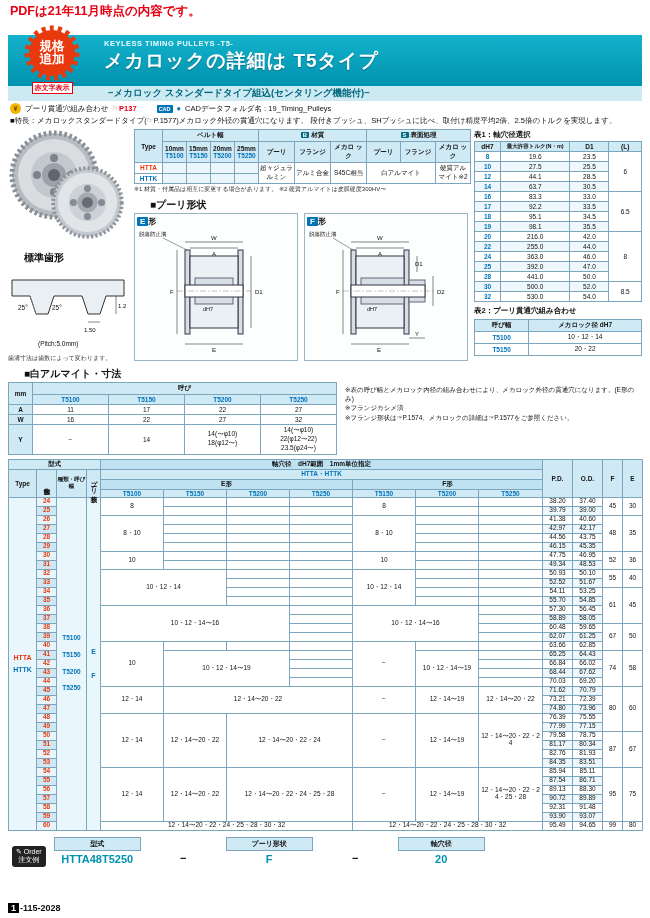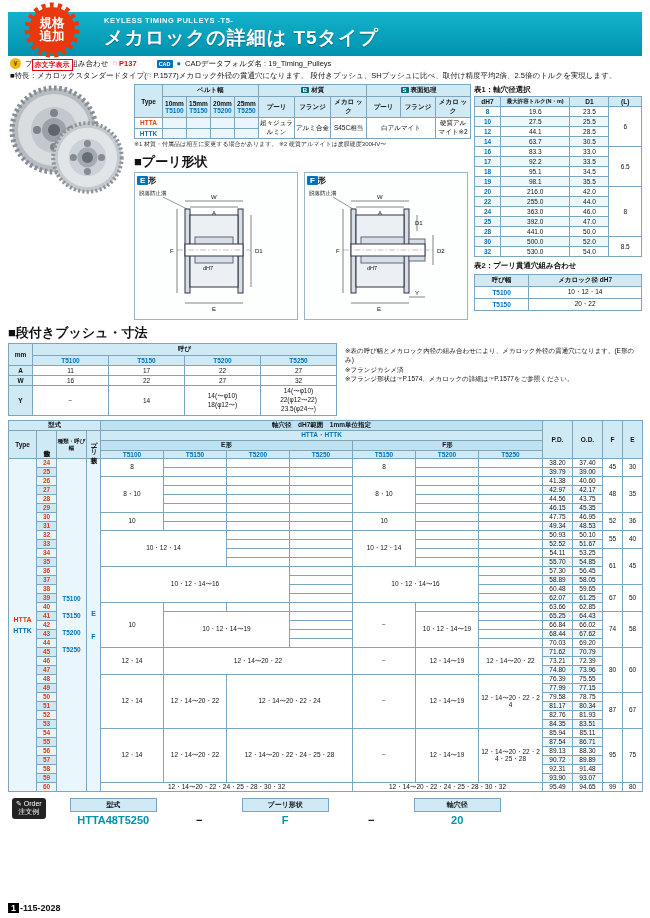--- a/index.html
+++ b/index.html
@@ -2,21 +2,21 @@
 <html><head>
 <meta charset="utf-8">
 <style>
 *{margin:0;padding:0;box-sizing:border-box;}
 html,body{width:650px;height:918px;}
 body{background:#fff;font-family:"Liberation Sans","DejaVu Sans",sans-serif;color:#111;font-size:8px;overflow:hidden;}
 .page{width:650px;height:918px;padding:3px 8px 0;position:relative;}
 .notice-row{display:flex;align-items:baseline;gap:5px;padding-left:2px;}
 .notice-main{color:#e60012;font-weight:bold;font-size:12.5px;}
 .notice-sub{color:#e60012;font-size:7.5px;}
-.header-band{position:relative;margin-top:9px;height:44px;background:linear-gradient(#14b2cc,#0092ae);padding:4px 6px 0 96px;}
+.header-band{position:relative;margin-top:15px;height:51px;background:linear-gradient(#14b2cc,#0092ae);padding:4px 6px 0 96px;}
 .badge{position:absolute;left:2px;top:-10px;width:84px;text-align:center;z-index:2;}
 .badge-circle{position:relative;width:56px;height:56px;margin:0 auto;}
 .badge-circle svg{position:absolute;left:0;top:0;}
 .badge-text{position:absolute;left:0;top:0;width:56px;height:56px;display:flex;flex-direction:column;justify-content:center;color:#fff;font-weight:bold;font-size:12.5px;line-height:1.05;}
 .badge-sub{margin-top:1px;border:1px solid #e60012;color:#e60012;font-size:7px;font-weight:bold;background:#fff;padding:0 2px;display:inline-block;}
 .eyebrow{color:#e8fbff;font-size:7.5px;font-weight:bold;letter-spacing:.5px;}
 .band-title{color:#fff;font-weight:bold;font-size:19px;letter-spacing:1px;text-shadow:0 1px 1px rgba(0,0,0,.3);}
 .subtitle-band{background:#cdeaf2;color:#00687f;font-weight:bold;font-size:9.5px;padding:1px 6px 1px 100px;}
 .info-row{display:flex;align-items:center;gap:4px;padding:2px 2px 1px;font-size:7.5px;}
 .coin-icon{width:11px;height:11px;border-radius:50%;background:#f5b800;color:#6e5200;font-size:7.5px;font-weight:bold;display:inline-flex;align-items:center;justify-content:center;}
@@ -29,21 +29,21 @@
 .col-b{width:336px;flex:none;}
 .col-c{width:168px;flex:none;}
 table{border-collapse:collapse;table-layout:fixed;}
 th,td{border:1px solid #7ba6bd;font-size:6.5px;text-align:center;vertical-align:middle;padding:1px;word-break:break-all;}
 th{background:#cfe9f5;font-weight:bold;}
 .blue{color:#0073b9;}
 .redtx{color:#e8380d;}
 .icon-sq{display:inline-block;background:#00687f;color:#fff;font-size:6px;padding:0 2px;margin-right:2px;border-radius:1px;}
 .spec-table{width:336px;}
 .spec-note{font-size:6px;padding:1px 0 2px;color:#333;}
-.sec-title{font-weight:bold;font-size:13px;margin:2px 0 1px;}
+.sec-title{font-weight:bold;font-size:10px;margin:2px 16px 1px;}
 .shape-row{display:flex;gap:6px;}
 .shape-box{border:1px solid #9ab6c6;background:#fdfefe;padding:2px;width:164px;}
 .shape-label{font-weight:bold;font-size:8px;margin-bottom:1px;}
 .form-chip{display:inline-block;background:#0073b9;color:#fff;font-weight:bold;font-size:8px;padding:0 3px;border-radius:1px;}
 .tbl-title{font-weight:bold;font-size:7.5px;margin:1px 0;}
 .t1{width:168px;}
 .t2{width:168px;margin-top:3px;}
 .tooth-note{font-size:6px;color:#333;margin-top:1px;line-height:1.25;}
 .belt-section{margin-top:4px;}
 .belt-flex{display:flex;gap:8px;align-items:flex-start;}
@@ -61,55 +61,57 @@
 .mt-pd,.mt-od{background:#fff;}
 tr.alt .mt-pd,tr.alt .mt-od{background:#edf7fb;}
 .mt-type,.mt-shurui,.mt-keijo{background:#e9f6fb;}
 .mt-stack{display:flex;flex-direction:column;align-items:center;}
 .mt-type-v{color:#0073b9;font-weight:bold;font-size:7px;margin:2px 0;}
 .mt-type-v.first{color:#e8380d;}
 .mt-shurui-v{color:#0073b9;font-weight:bold;font-size:6.5px;margin:5px 0;}
 .mt-keijo-v{color:#0073b9;font-weight:bold;font-size:7px;margin:8px 0;}
 .mt-bore{background:#fff;}
 .mt-f,.mt-e{background:#fff;}
-.order-row{display:flex;align-items:flex-start;gap:24px;margin-top:6px;padding-left:4px;}
+.order-row{display:flex;align-items:flex-end;gap:8px;margin-top:6px;padding-left:4px;}
 .order-icon{background:#222;color:#fff;border-radius:3px;padding:2px 4px;text-align:center;font-size:7px;line-height:1.2;}
 .order-table{margin-top:0;}
 .order-table th{width:86px;font-size:7px;}
 .order-table td{border:none;font-size:11px;font-weight:bold;color:#0092af;padding:2px 4px;}
 .order-table td.osep{color:#111;width:14px;}
 .footer-row{position:absolute;left:8px;bottom:5px;font-size:9px;font-weight:bold;display:flex;align-items:center;gap:1px;}
 .page-box{background:#000;color:#fff;padding:0 3px;}
 svg text{font-family:"Liberation Sans","DejaVu Sans",sans-serif;}
 </style>
 </head>
 <body>
 
 <div class="page">
 
   <div class="notice-row">
+    <span class="notice-main">PDFは21年11月時点の内容です。</span>
   </div>
 
   <div class="header-band">
     <div class="badge">
       <div class="badge-circle">
         <svg width="56" height="56" viewBox="0 0 56 56">
           <circle cx="28" cy="28" r="23" fill="#e8380d"></circle>
           <circle cx="28" cy="28" r="25" fill="none" stroke="#e8380d" stroke-width="5" stroke-dasharray="4 4.2"></circle>
         </svg>
         <div class="badge-text">
           <span>規格</span>
           <span>追加</span>
         </div>
       </div>
       <span class="badge-sub">赤文字表示</span>
     </div>
     <div class="eyebrow">KEYLESS TIMING PULLEYS -T5-</div>
     <div class="band-title">メカロックの詳細は T5タイプ</div>
   </div>
+  <div class="subtitle-band">−メカロック スタンダードタイプ組込(センタリング機能付)−</div>
 
   <div class="info-row">
     <span class="coin-icon">¥</span>
     <span>プーリ貫通穴組み合わせ</span>
     <span class="link-red">☞P137</span>
     <span class="cad-icon">CAD</span>
     <span class="bullet">●</span>
     <span>CADデータフォルダ名 : 19_Timing_Pulleys</span>
   </div>
 
@@ -138,20 +140,35 @@
           <circle cx="48" cy="48" r="24" fill="#cbd1d6"></circle>
           <circle cx="48" cy="48" r="13" fill="#a3aab0"></circle>
           <circle cx="48" cy="48" r="7" fill="#666d74"></circle>
           <circle cx="48" cy="30" r="4.5" fill="#848b92"></circle>
           <circle cx="48" cy="66" r="4.5" fill="#848b92"></circle>
           <circle cx="30" cy="48" r="4.5" fill="#848b92"></circle>
           <circle cx="66" cy="48" r="4.5" fill="#848b92"></circle>
         </g>
       </svg>
 
+      <div style="margin-top:4px;">
+        <div class="sec-title">標準歯形</div>
+        <svg width="120" height="86" viewBox="0 0 120 86">
+          <path d="M4,14 H116 V30 H98 L92,48 H80 L74,30 H46 L40,48 H28 L22,30 H4 Z" fill="#e9eff3" stroke="#333" stroke-width="1"></path>
+          <line x1="22" y1="30" x2="28" y2="48" stroke="#888" stroke-width="0.6"></line>
+          <text x="10" y="44" font-size="6.5" fill="#111">25°</text>
+          <text x="44" y="44" font-size="6.5" fill="#111">25°</text>
+          <line x1="108" y1="30" x2="108" y2="48" stroke="#333" stroke-width="0.6"></line>
+          <text x="110" y="42" font-size="6" fill="#111">1.2</text>
+          <line x1="80" y1="56" x2="92" y2="56" stroke="#333" stroke-width="0.6"></line>
+          <text x="76" y="66" font-size="6" fill="#111">1.50</text>
+          <text x="30" y="80" font-size="6.5" fill="#111">(Pitch:5.0mm)</text>
+        </svg>
+        <div class="tooth-note">歯溝寸法は歯数によって変わります。</div>
+      </div>
     </div>
 
     <div class="col-b">
       <table class="spec-table">
         <colgroup>
           <col style="width:28px">
             <col style="width:24px">
             <col style="width:24px">
             <col style="width:24px">
             <col style="width:24px">
@@ -395,21 +412,21 @@
         <tr>
           <td class="blue" style="font-weight:bold">T5150</td>
           <td>20・22</td>
         </tr>
       </tbody>
         </table>
     </div>
   </div>
 
   <div class="belt-section">
-    <div class="sec-title">■段付きブッシュ・寸法</div>
+    <div class="sec-title">■白アルマイト・寸法</div>
     <div class="belt-flex">
       <table class="belt-table">
         <colgroup>
             <col style="width:24px">
             <col style="width:76px">
             <col style="width:76px">
             <col style="width:76px">
             <col style="width:76px">
           </colgroup>
         <tbody>

